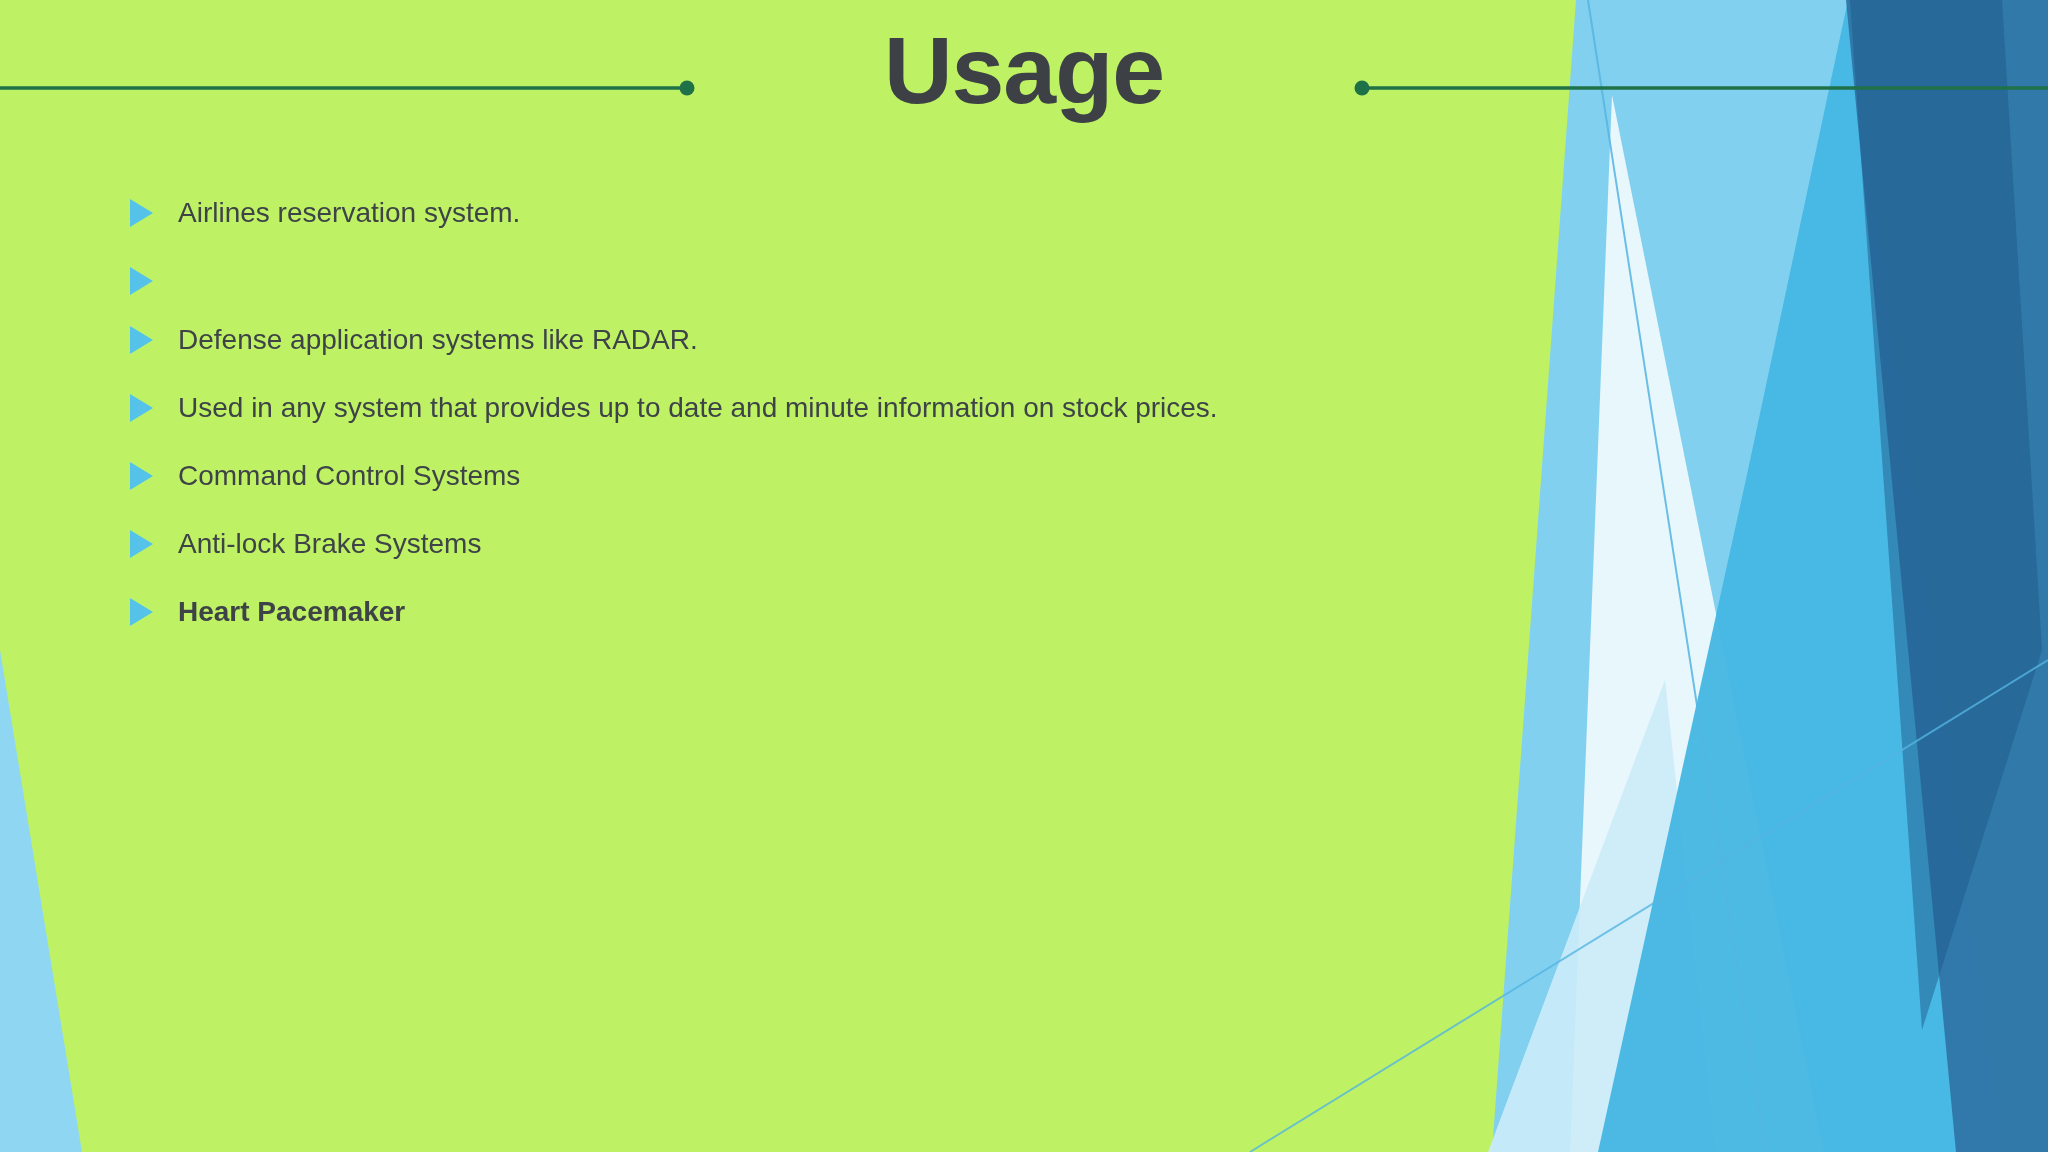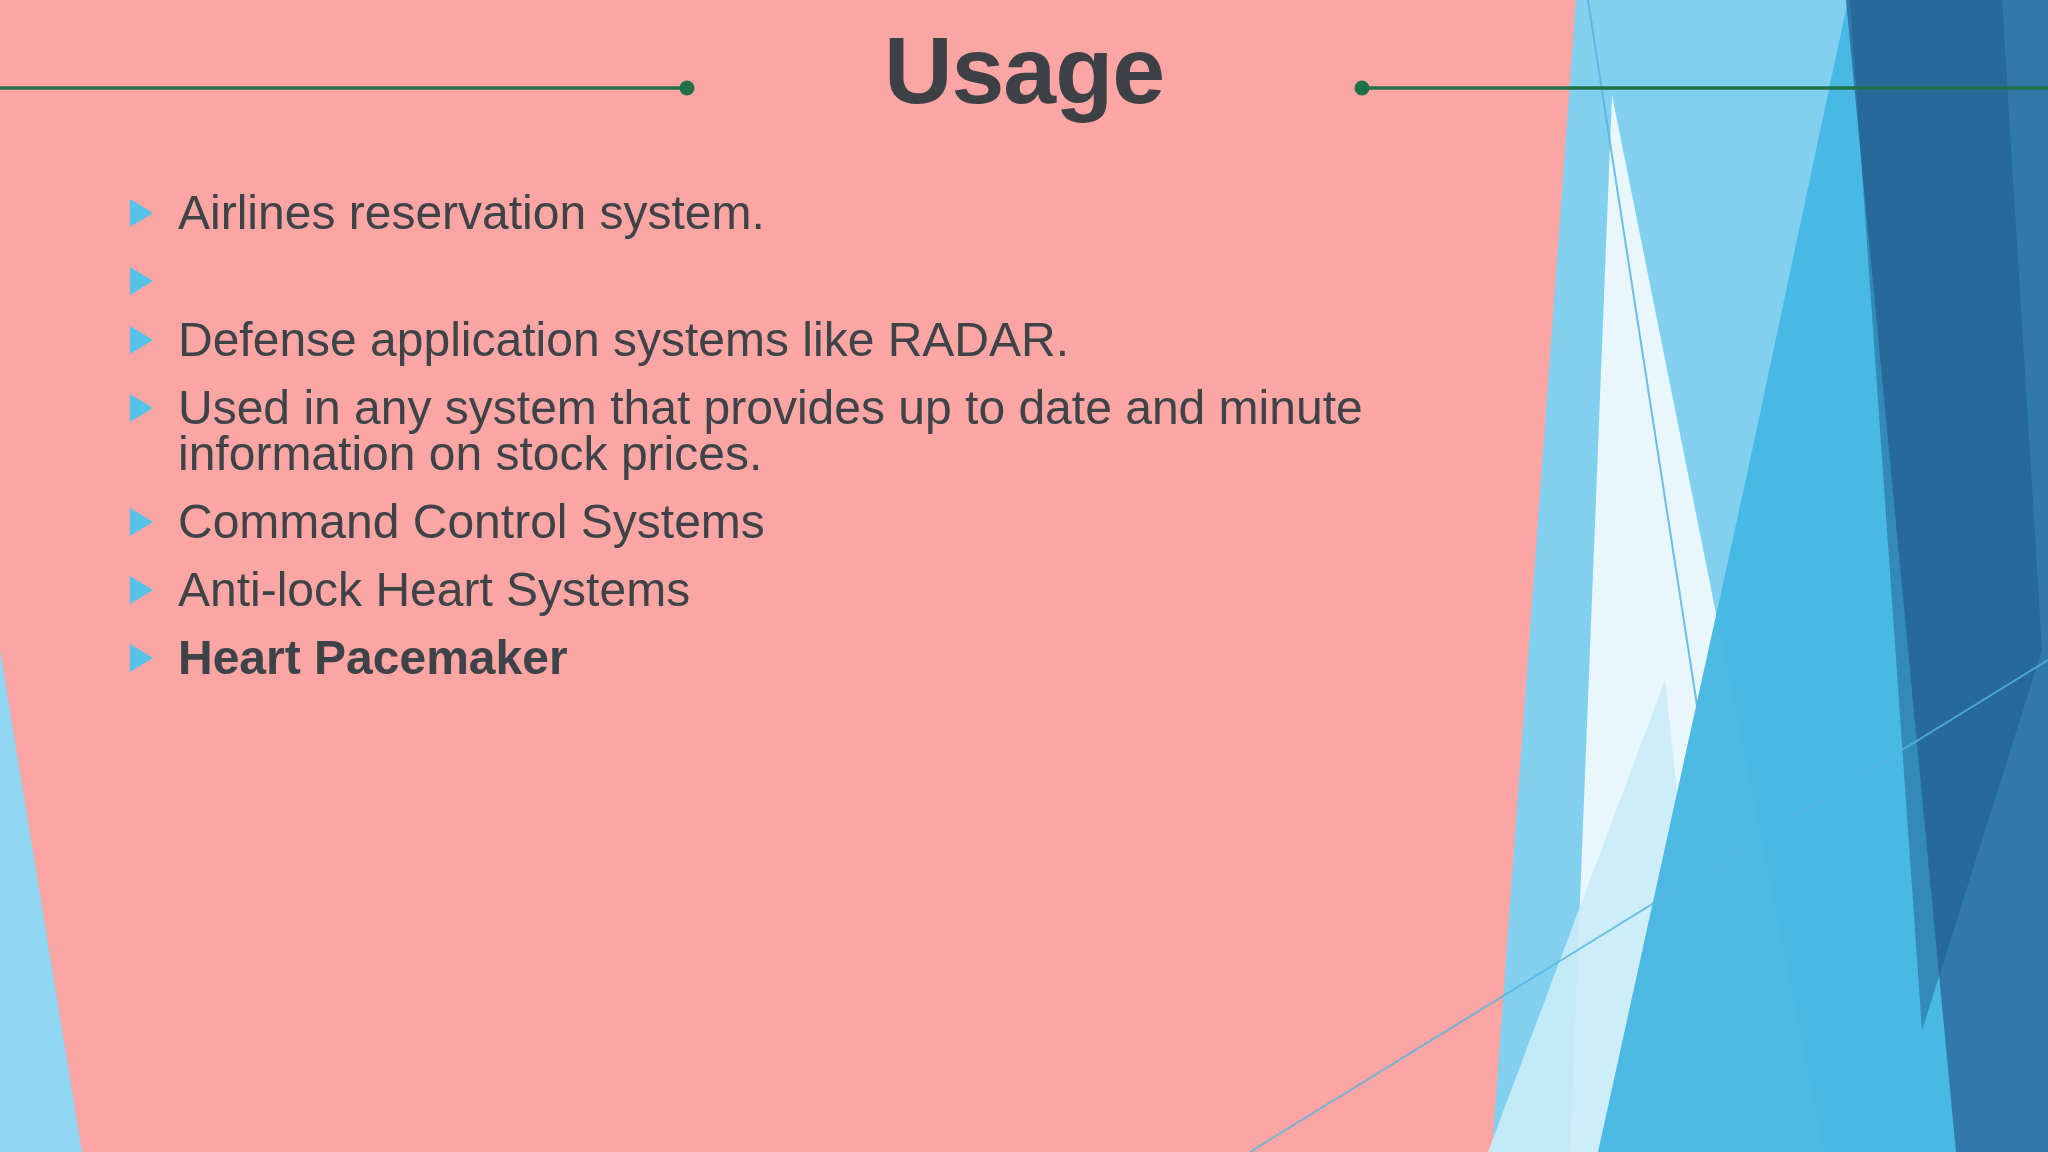--- a/index.html
+++ b/index.html
@@ -4,21 +4,21 @@
 <style>
   html, body {
     margin: 0;
     padding: 0;
     background: #e8e8e8;
   }
   .slide {
     position: relative;
     width: 2048px;
     height: 1152px;
-    background: #fca5a5;
+    background: #bef264;
     overflow: hidden;
     font-family: "Liberation Sans", "DejaVu Sans", sans-serif;
   }
   .decoration-svg {
     position: absolute;
     top: 0;
     left: 0;
     width: 2048px;
     height: 1152px;
     display: block;
@@ -45,21 +45,21 @@
     margin: 0;
     padding: 0;
     list-style: none;
     z-index: 3;
   }
   .bullet-item {
     display: flex;
     align-items: flex-start;
     margin: 0 0 22px 0;
     color: #3E4347;
-    font-size: 48px;
+    font-size: 28px;
     line-height: 46px;
   }
   .bullet-item:last-child { margin-bottom: 0; font-weight: bold; }
   .bullet-triangle {
     flex: none;
     width: 0;
     height: 0;
     border-left: 23px solid #55C3E9;
     border-top: 14px solid transparent;
     border-bottom: 14px solid transparent;
@@ -111,21 +111,21 @@
     <li class="bullet-item">
       <span class="bullet-triangle"></span>
       <span class="bullet-text">Used in any system that provides up to date and minute information on stock prices.</span>
     </li>
     <li class="bullet-item">
       <span class="bullet-triangle"></span>
       <span class="bullet-text">Command Control Systems</span>
     </li>
     <li class="bullet-item">
       <span class="bullet-triangle"></span>
-      <span class="bullet-text">Anti-lock Heart Systems</span>
+      <span class="bullet-text">Anti-lock Brake Systems</span>
     </li>
     <li class="bullet-item">
       <span class="bullet-triangle"></span>
       <span class="bullet-text">Heart Pacemaker</span>
     </li>
   </ul>
 
 </div>
 
 </body></html>

